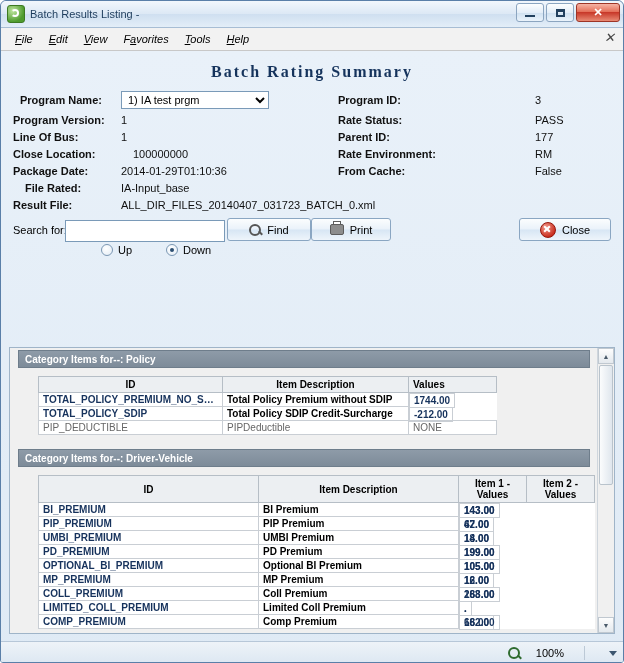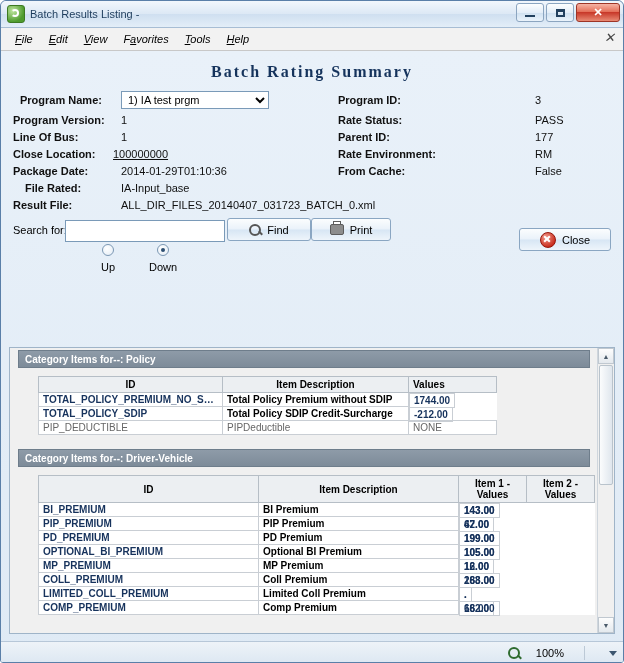--- a/index.html
+++ b/index.html
@@ -194,21 +194,21 @@
     display: flex;
     align-items: center;
     justify-content: center;
     gap: 6px;
     box-sizing: border-box;
     color: #000;
     font-family: "Liberation Sans", sans-serif;
   }
   .btn-find { left: 214px; top: 3px; width: 84px; }
   .btn-print { left: 298px; top: 3px; width: 80px; }
-  .btn-close { right: 0; top: 13px; width: 92px; }
+  .btn-close { right: 0; top: 3px; width: 92px; }
 
   .icon-mag {
     width: 12px; height: 12px;
     border: 2px solid #555;
     border-radius: 50%;
     position: relative;
     display: inline-block;
     box-sizing: border-box;
   }
   .icon-mag:after {
@@ -253,21 +253,21 @@
   .icon-close-red:after { transform: rotate(-45deg); }
 
   .radios {
     position: absolute;
     left: 88px; top: 29px;
     display: flex;
     gap: 34px;
     font-size: 11px;
     align-items: center;
   }
-  .radio-wrap { display: flex; align-items: center; gap: 5px; flex-direction: column; }
+  .radio-wrap { display: flex; align-items: center; gap: 5px; }
   .radio {
     width: 12px; height: 12px;
     border-radius: 50%;
     border: 1px solid #7b97b3;
     background: radial-gradient(circle at 40% 35%, #ffffff, #e3ecf5);
     display: inline-block;
     position: relative;
     box-sizing: border-box;
   }
   .radio.checked:after {
@@ -444,21 +444,21 @@
         <option>1) IA test prgm</option>
       </select>
 
       <div class="lbl" style="left:0;   top:23px;">Program Version:</div>
       <div class="val" style="left:108px; top:23px;">1</div>
 
       <div class="lbl" style="left:0;   top:40px;">Line Of Bus:</div>
       <div class="val" style="left:108px; top:40px;">1</div>
 
       <div class="lbl" style="left:0;   top:57px;">Close Location:</div>
-      <div class="val" style="left:100px; top:57px;text-decoration:underline;">100000000</div>
+      <div class="val" style="left:120px; top:57px;">100000000</div>
 
       <div class="lbl" style="left:0;   top:74px;">Package Date:</div>
       <div class="val" style="left:108px; top:74px;">2014-01-29T01:10:36</div>
 
       <div class="lbl" style="left:12px;   top:91px;">File Rated:</div>
       <div class="val" style="left:108px; top:91px;">IA-Input_base</div>
 
       <div class="lbl" style="left:0;   top:108px;">Result File:</div>
       <div class="val" style="left:108px; top:108px;">ALL_DIR_FILES_20140407_031723_BATCH_0.xml</div>
 
@@ -566,20 +566,26 @@
               <td class="val">143.00</td>
               <td class="val">143.00</td>
             </tr>
             <tr>
               <td>PIP_PREMIUM</td>
               <td class="desc">PIP Premium</td>
               <td class="val">47.00</td>
               <td class="val">62.00</td>
             </tr>
             <tr>
+              <td>UMBI_PREMIUM</td>
+              <td class="desc">UMBI Premium</td>
+              <td class="val">14.00</td>
+              <td class="val">18.00</td>
+            </tr>
+            <tr>
               <td>PD_PREMIUM</td>
               <td class="desc">PD Premium</td>
               <td class="val">199.00</td>
               <td class="val">199.00</td>
             </tr>
             <tr>
               <td>OPTIONAL_BI_PREMIUM</td>
               <td class="desc">Optional BI Premium</td>
               <td class="val">105.00</td>
               <td class="val">105.00</td>

